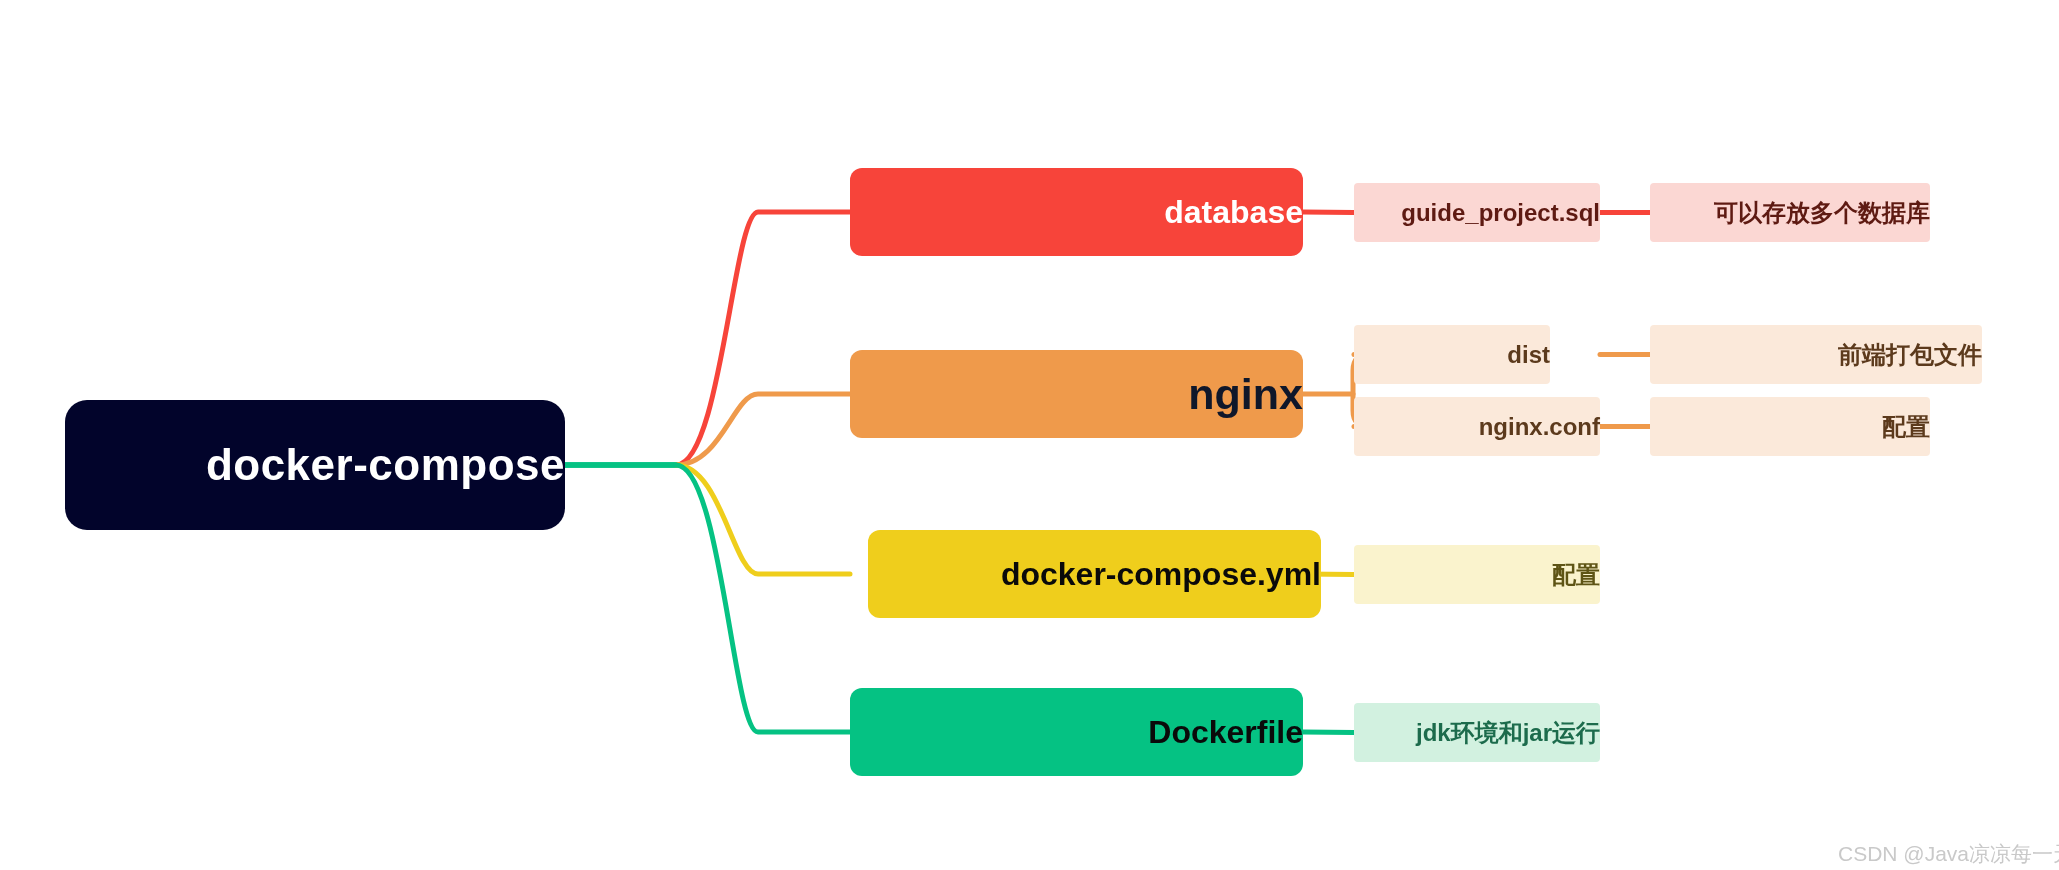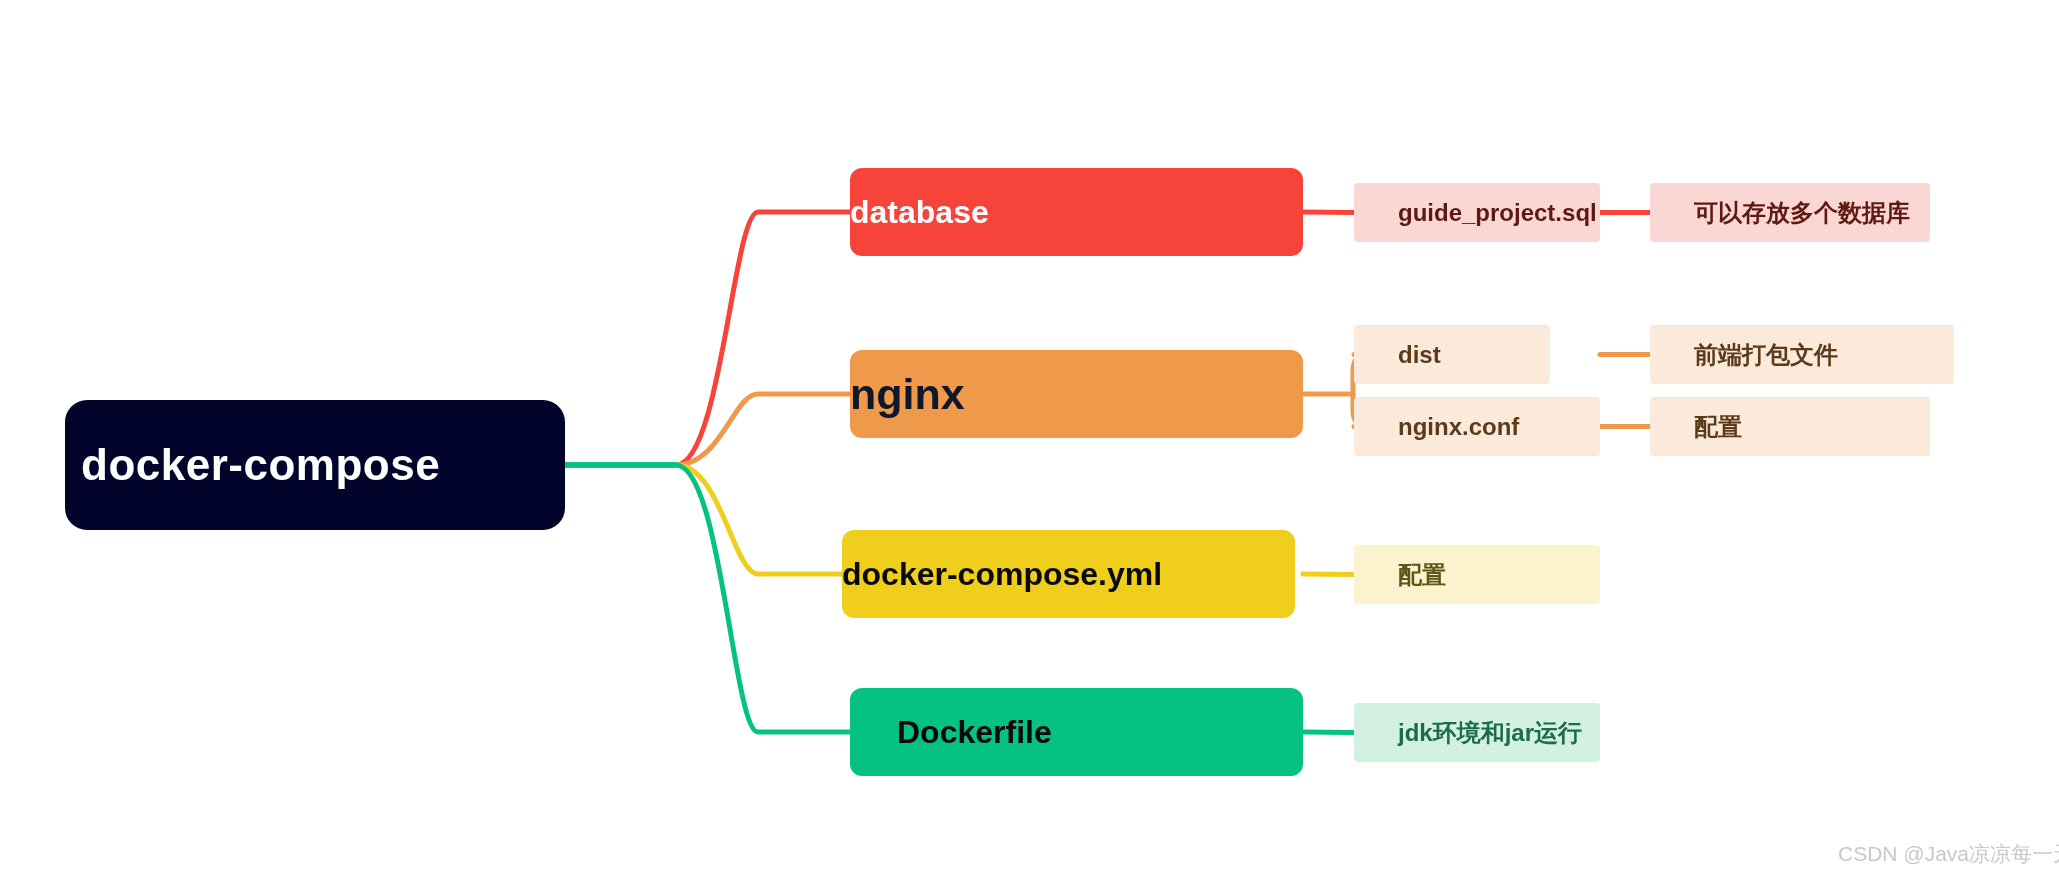--- a/index.html
+++ b/index.html
@@ -22,21 +22,21 @@
     left: 0;
     top: 0;
     width: 2059px;
     height: 870px;
     pointer-events: none;
   }
   .node {
     position: absolute;
     display: flex;
     align-items: center;
-    justify-content: flex-start;
+    justify-content: flex-end;
     box-sizing: border-box;
     white-space: nowrap;
   }
   .node-root {
     border-radius: 22px;
     font-weight: bold;
     letter-spacing: 0.5px;
     padding-left: 16px;
   }
   .node-main {
@@ -95,30 +95,30 @@
       </div>
       <div class="node node-leaf" style="left: 1650px; top: 183px; width: 280px; height: 59px; background: rgb(251, 215, 211); color: rgb(94, 26, 18); font-size: 24px;">
         <span>可以存放多个数据库</span>
       </div>
       <div class="node node-main" style="left: 850px; top: 350px; width: 453px; height: 88px; background: rgb(239, 154, 75); color: #0f172a; font-size: 43px;">
         <span>nginx</span>
       </div>
       <div class="node node-leaf" style="left: 1354px; top: 325px; width: 196px; height: 59px; background: rgb(251, 233, 218); color: rgb(92, 58, 28); font-size: 24px;">
         <span>dist</span>
       </div>
-      <div class="node node-leaf" style="left: 1650px; top: 325px; width: 304px; height: 59px; background: rgb(251, 233, 218); color: rgb(92, 58, 28); font-size: 24px;">
+      <div class="node node-leaf" style="left: 1650px; top: 325px; width: 332px; height: 59px; background: rgb(251, 233, 218); color: rgb(92, 58, 28); font-size: 24px;">
         <span>前端打包文件</span>
       </div>
       <div class="node node-leaf" style="left: 1354px; top: 397px; width: 246px; height: 59px; background: rgb(251, 233, 218); color: rgb(92, 58, 28); font-size: 24px;">
         <span>nginx.conf</span>
       </div>
       <div class="node node-leaf" style="left: 1650px; top: 397px; width: 280px; height: 59px; background: rgb(251, 233, 218); color: rgb(92, 58, 28); font-size: 24px;">
         <span>配置</span>
       </div>
-      <div class="node node-main" style="left: 842px; top: 530px; width: 453px; height: 88px; background: rgb(239, 206, 28); color: rgb(10, 10, 10); font-size: 32px;">
+      <div class="node node-main" style="left: 868px; top: 530px; width: 453px; height: 88px; background: rgb(239, 206, 28); color: rgb(10, 10, 10); font-size: 32px;">
         <span>docker-compose.yml</span>
       </div>
       <div class="node node-leaf" style="left: 1354px; top: 545px; width: 246px; height: 59px; background: rgb(250, 243, 205); color: rgb(94, 84, 21); font-size: 24px;">
         <span>配置</span>
       </div>
       <div class="node node-main" style="left: 850px; top: 688px; width: 453px; height: 88px; background: rgb(5, 194, 131); color: rgb(10, 10, 10); font-size: 32px; padding-left: 47px;">
         <span>Dockerfile</span>
       </div>
       <div class="node node-leaf" style="left: 1354px; top: 703px; width: 246px; height: 59px; background: rgb(210, 241, 224); color: rgb(28, 107, 76); font-size: 24px;">
         <span>jdk环境和jar运行</span>

